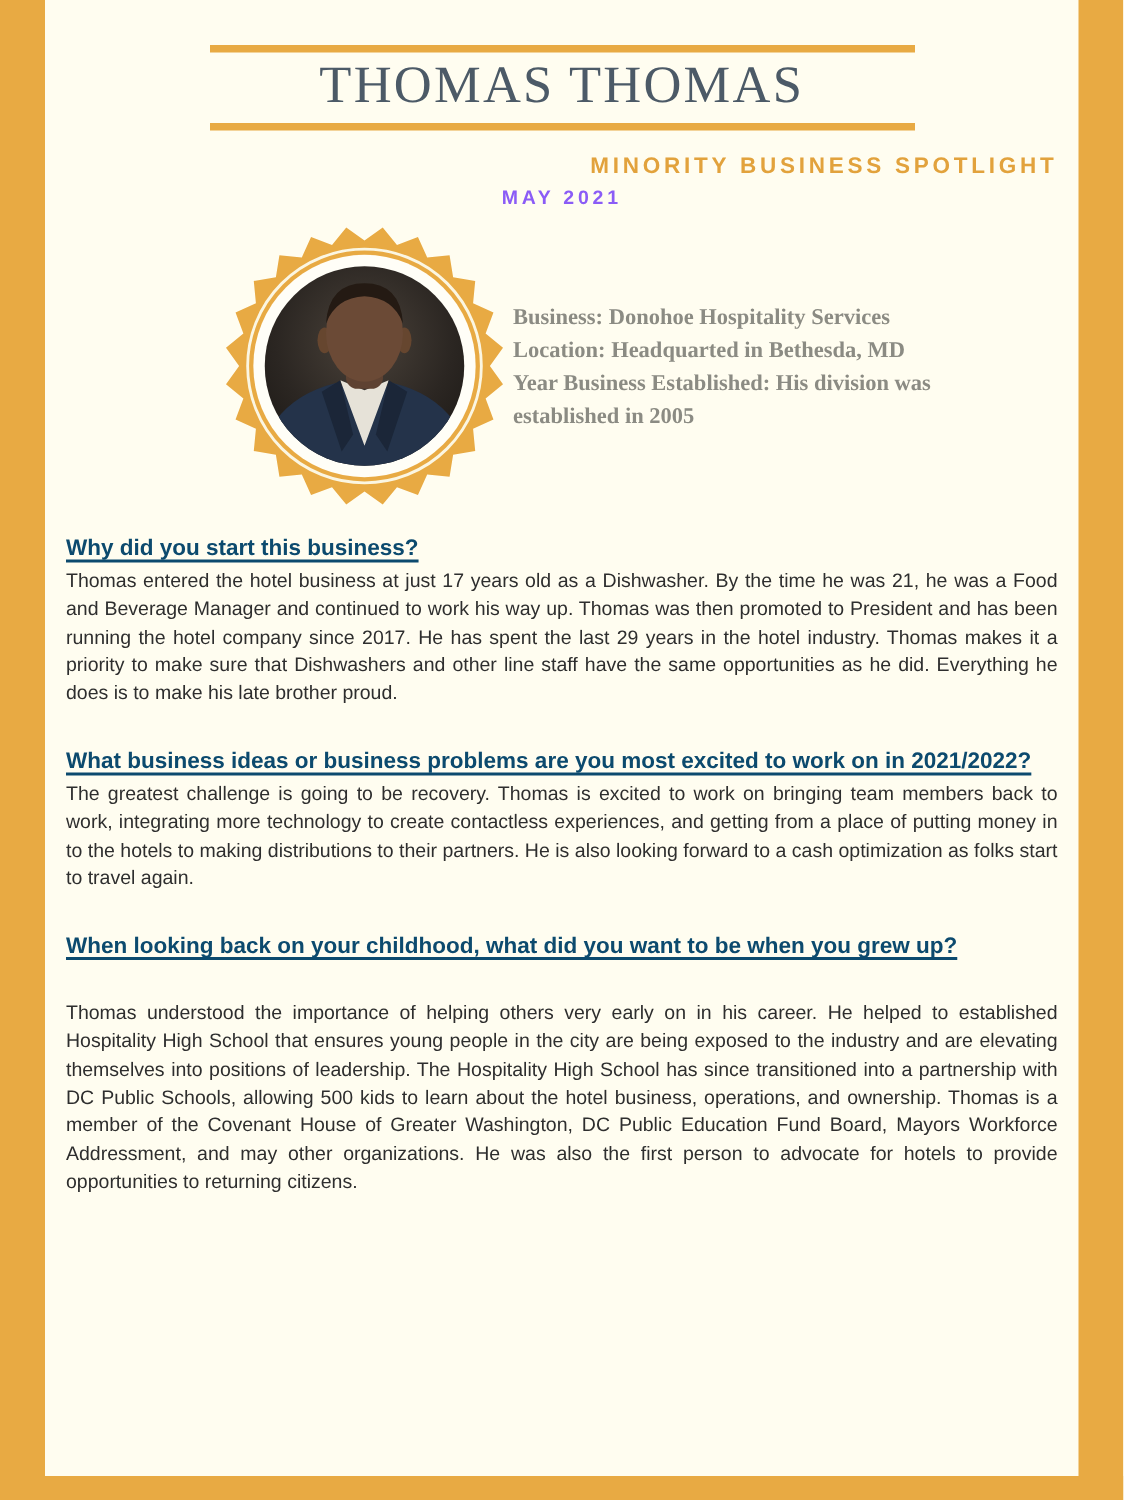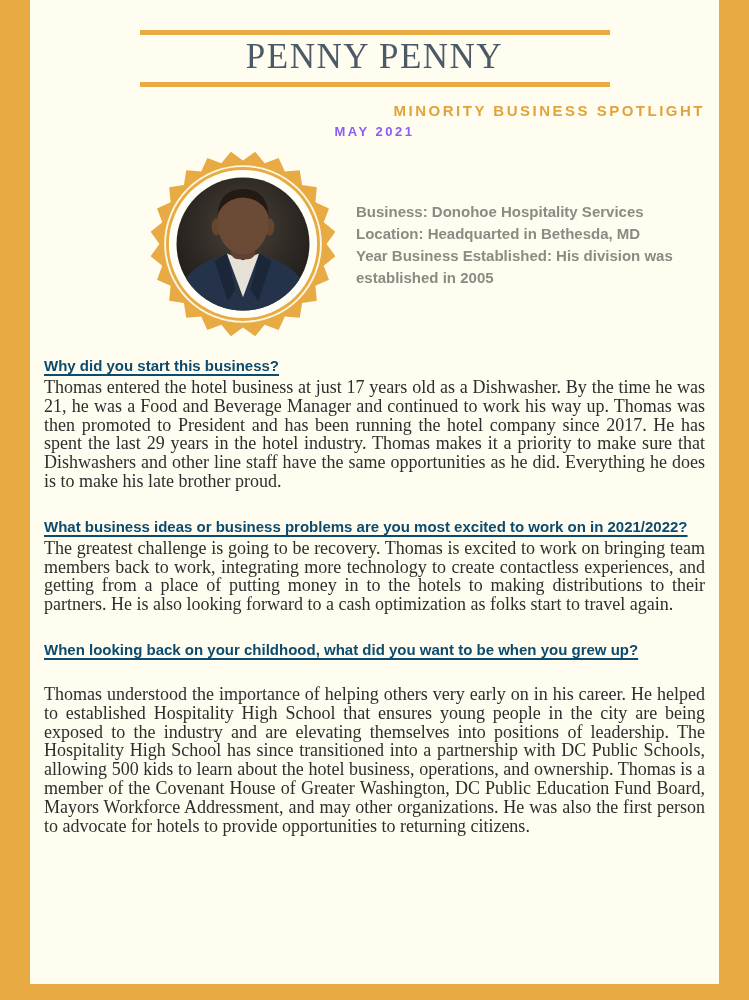--- a/index.html
+++ b/index.html
@@ -63,22 +63,23 @@
     font-weight: bold;
     letter-spacing: 2.5px;
     color: #8b5cf6;
   }
   
   .profile-row {
     display: flex;
     align-items: flex-start;
     margin-top: 10px;
     padding-left: 104px;
-    gap: 18px;
+    gap: 4px;
     height: 192px;
+    font-family: Liberation Serif, serif;
   }
   .badge { width: 190px; height: 190px; flex: 0 0 auto; }
   .profile-info {
     margin-top: 52px;
     width: 342px;
     font-size: 15px;
     font-weight: bold;
     color: #8B8B83;
     line-height: 22px;
   }
@@ -89,39 +90,38 @@
     font-size: 15px;
     font-weight: bold;
     color: #0c4a6e;
     text-decoration: underline;
     text-decoration-thickness: 1.5px;
     text-underline-offset: 3px;
     margin-bottom: 3px;
     line-height: 19px;
   }
   .qa-answer {
-    font-size: 18px;
+    font-size: 13px;
     color: #2E2E2E;
     line-height: 18.8px;
     text-align: justify;
-    font-family: Liberation Serif, serif;
   }
 </style>
 </head>
 <body>
 
 <div class="page">
   <div class="side-bar left"></div>
   <div class="side-bar right"></div>
   <div class="bottom-bar"></div>
 
   <div class="content">
 
     <div class="double-rule rule-top"></div>
-    <div class="page-title">PENNY PENNY</div>
+    <div class="page-title">THOMAS THOMAS</div>
     <div class="double-rule rule-bottom"></div>
 
     <div class="page-subtitle">MINORITY BUSINESS SPOTLIGHT</div>
     <div class="page-date">MAY 2021</div>
 
     <div class="profile-row">
       <svg class="badge" viewBox="0 0 200 200">
         <defs>
           <radialGradient id="photoBg" cx="50%" cy="38%" r="75%">
             <stop offset="0%" stop-color="#4a423a"></stop>

